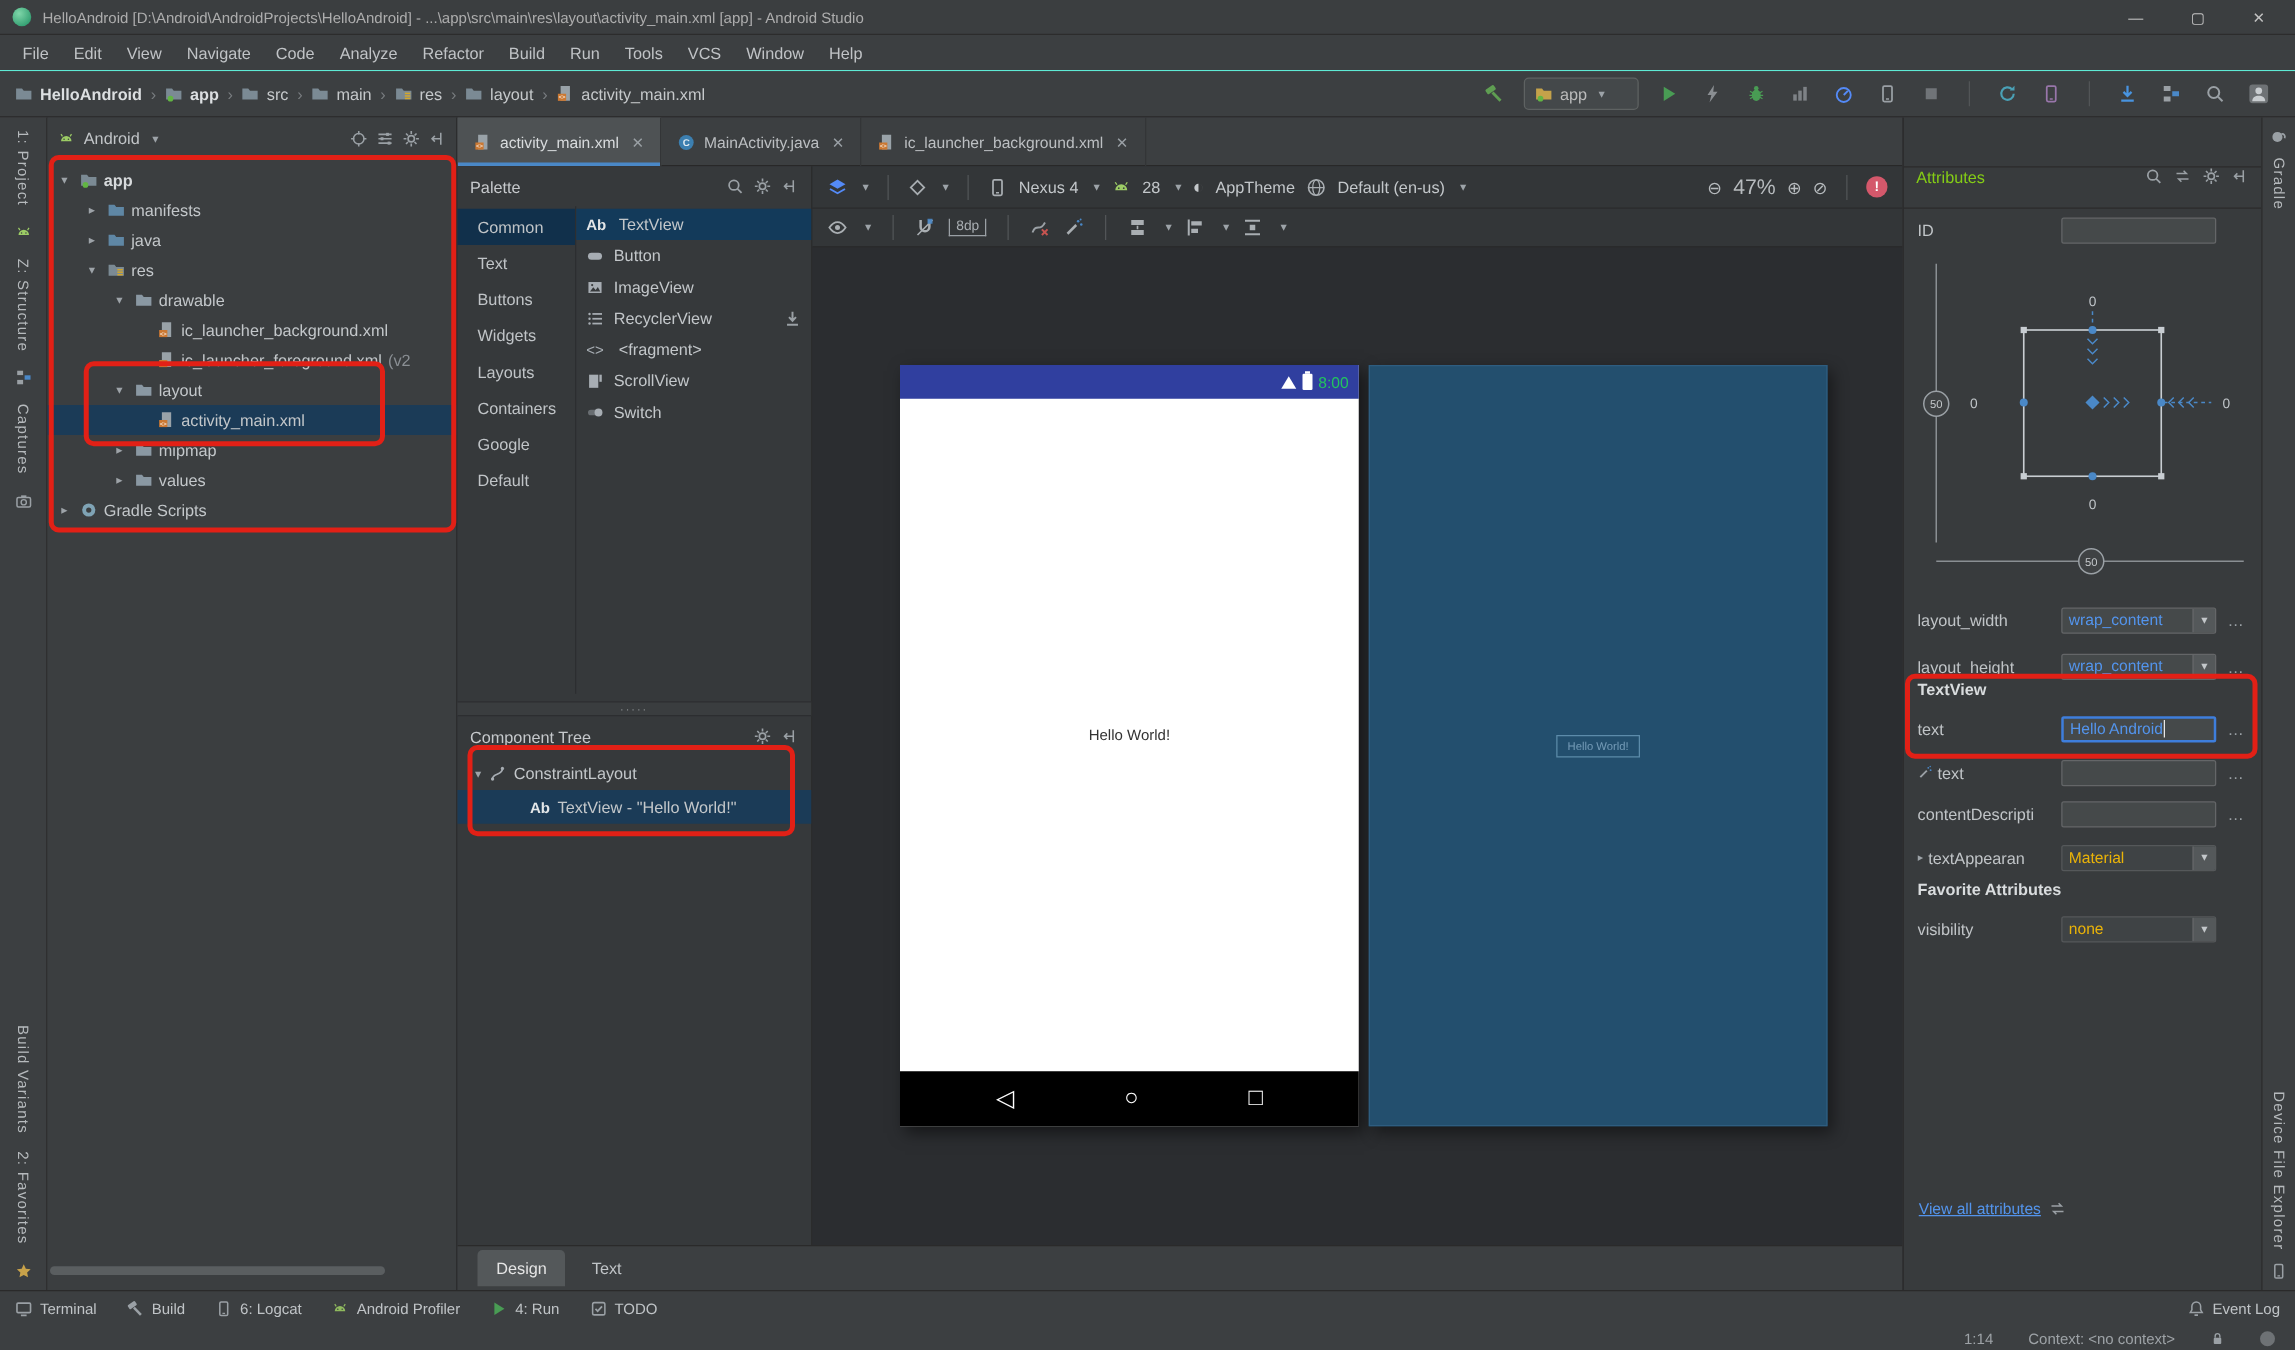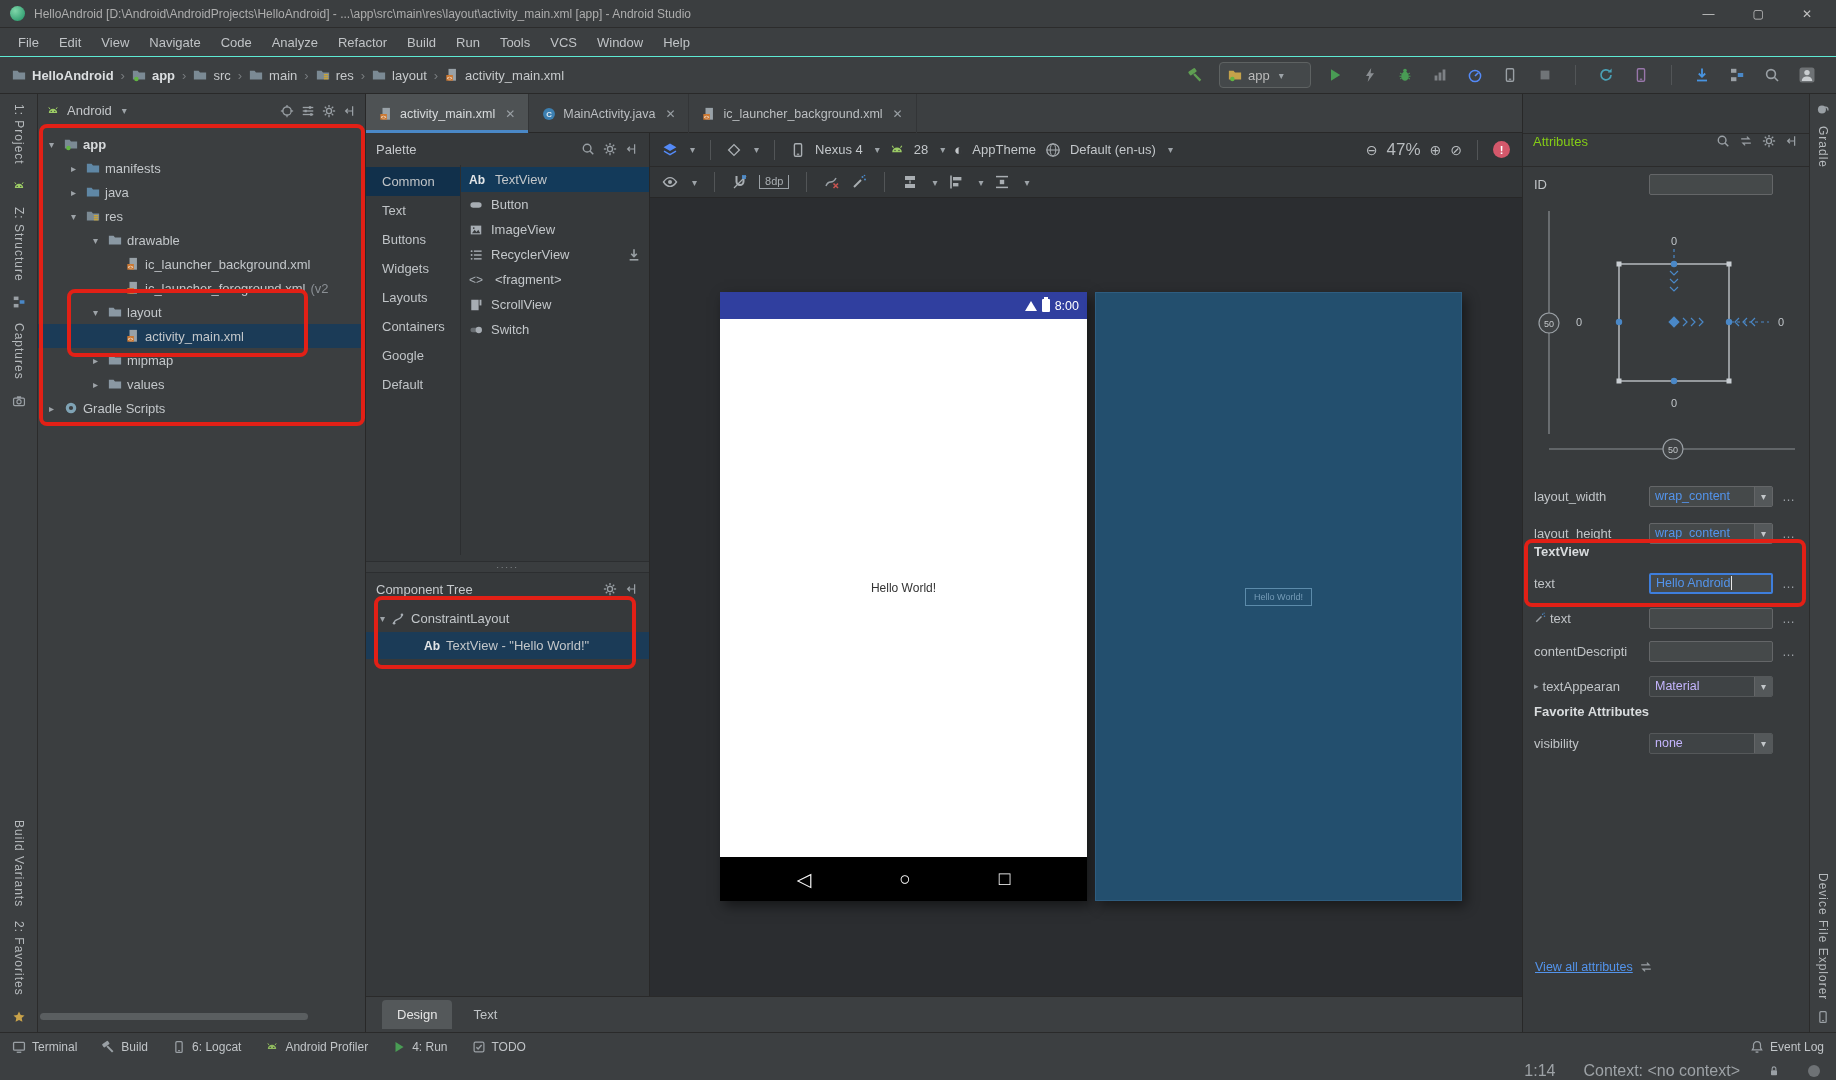--- a/index.html
+++ b/index.html
@@ -69,53 +69,53 @@
 .cnode.sel{background:#1b3b57}
 
 .design{position:absolute;top:39px;left:284px;right:0;bottom:36px;background:#2b2d30}
 .dtb1{height:34px;display:flex;align-items:center;padding:0 12px;gap:9px;background:#333638;border-bottom:1px solid #2a2a2a;color:#c3c7ca}
 .dtb2{height:31px;display:flex;align-items:center;padding:0 12px;gap:11px;background:#333638;border-bottom:1px solid #272727;color:#a9aeb2}
 .zoomgrp{margin-left:auto;display:flex;align-items:center;gap:9px;color:#b7bbbe;font-size:14px}
 .errbadge{width:17px;height:17px;border-radius:50%;background:#d4586b;color:#fff;font-weight:bold;font-size:11px;display:flex;align-items:center;justify-content:center}
 .mar8{border-bottom:1px solid #9aa0a5;border-left:1px solid #9aa0a5;border-right:1px solid #9aa0a5;padding:0 5px 1px 5px;height:14px;font-size:11px;display:flex;align-items:flex-end}
 .canvas{position:absolute;top:66px;left:0;right:0;bottom:0}
 .phone{position:absolute;left:70px;top:93px;width:367px;height:609px;background:#fff;box-shadow:4px 5px 12px rgba(0,0,0,.5)}
-.pstatus{height:27px;background:#303F9F;display:flex;align-items:center;justify-content:flex-end;gap:5px;padding:0 8px;color:#ffffff;font-size:12.5px}
+.pstatus{height:27px;background:#303F9F;display:flex;align-items:center;justify-content:flex-end;gap:5px;padding:0 8px;color:#22c55e;font-size:12.5px}
 .wifi{width:0;height:0;border-left:6px solid transparent;border-right:6px solid transparent;border-bottom:10px solid #fff}
 .batt{width:8px;height:13px;background:#fff;border-radius:1px;position:relative}
 .batt:before{content:"";position:absolute;top:-2px;left:2px;width:4px;height:2px;background:#fff}
 .pscreen{position:absolute;top:27px;left:0;right:0;bottom:44px;display:flex;align-items:center;justify-content:center}
 .hello{color:#333;font-size:12px}
 .pnav{position:absolute;left:0;right:0;bottom:0;height:44px;background:#000;display:flex;align-items:center;justify-content:center;gap:88px;color:#fff;font-size:19px}
 .blueprint{position:absolute;left:445px;top:93px;width:367px;height:609px;background:#234f6e;border:1px solid #2e5d80;box-shadow:4px 5px 12px rgba(0,0,0,.45);display:flex;align-items:center;justify-content:center}
 .bprect{border:1px solid rgba(150,200,230,.5);color:rgba(180,215,240,.55);font-size:9px;padding:3px 8px}
 
 .bottomtabs{position:absolute;left:0;right:0;bottom:0;height:36px;background:#3c3f41;border-top:1px solid #2a2a2a;display:flex;align-items:center;padding-left:16px;gap:6px}
 .btab{padding:7px 15px;color:#c0c4c7;border-radius:4px 4px 0 0}
 .btab.sel{background:#54585a;color:#e5e5e5}
 
 .attrs{position:absolute;top:94px;left:1522px;width:287px;height:938px;background:#383b3d;border-left:1px solid #282828;font-size:13px}
 .attrs-head{position:absolute;top:39px;left:0;right:0;height:34px;border-bottom:1px solid #2b2b2b;border-top:1px solid #2b2b2b;display:flex;padding:0 10px;gap:9px;color:#84cc16}
 .attrs-head .spacer{flex:1}
 .arow{position:absolute;left:11px;right:8px;height:24px;display:flex;align-items:center}
 .albl{width:115px;color:#c0c4c7;white-space:nowrap;overflow:hidden;display:flex;align-items:center;gap:4px}
 .fld{width:124px;height:21px;background:#45494a;border:1px solid #646668;border-radius:2px;display:flex;align-items:center;padding:0 5px;color:#5394ec;font-size:12.5px;position:relative;overflow:hidden}
 .fld.combo:after{content:"▾";position:absolute;right:0;top:0;bottom:0;width:17px;background:#54585a;border-left:1px solid #646668;color:#c3c7ca;display:flex;align-items:center;justify-content:center;font-size:10px}
-.fld.dis{color:#c4b5fd;background:#3f4345;border-color:#55585a}
+.fld.dis{color:#eab308;background:#3f4345;border-color:#55585a}
 .fld.active{border:2px solid #3E7EDC;color:#5394ec}
 .caret{width:1px;height:14px;background:#e8e8e8;margin-left:1px}
 .adots{margin-left:9px;color:#9aa0a5}
 .asec{position:absolute;left:11px;color:#d9dcde;font-weight:bold}
 .viewall{position:absolute;left:12px;color:#5394ec;text-decoration:underline;font-size:12.5px;display:flex;align-items:center;gap:6px}
 
 .status{position:absolute;left:0;right:0;bottom:0;height:48px;background:#3c3f41;border-top:1px solid #2a2a2a}
 .srow1{height:27px;display:flex;align-items:center;padding:0 12px;gap:24px;font-size:12px;color:#c0c4c7}
 .sitem{display:flex;align-items:center;gap:6px}
 .srow1 .right{margin-left:auto;display:flex;align-items:center;gap:6px}
-.srow2{height:21px;display:flex;align-items:center;justify-content:flex-end;gap:28px;padding:0 16px;font-size:16px;color:#9da2a6}
+.srow2{height:21px;display:flex;align-items:center;justify-content:flex-end;gap:28px;padding:0 16px;font-size:12px;color:#9da2a6}
 
 .red{position:absolute;border:4px solid #e22016;border-radius:8px;pointer-events:none;z-index:60}
 .glyph{font-size:13px;color:#9da3a8}
 </style>
 </head>
 <body>
 
 <svg width="0" height="0" style="position:absolute">
 <defs>
 <symbol id="i-folder" viewBox="0 0 16 16">

